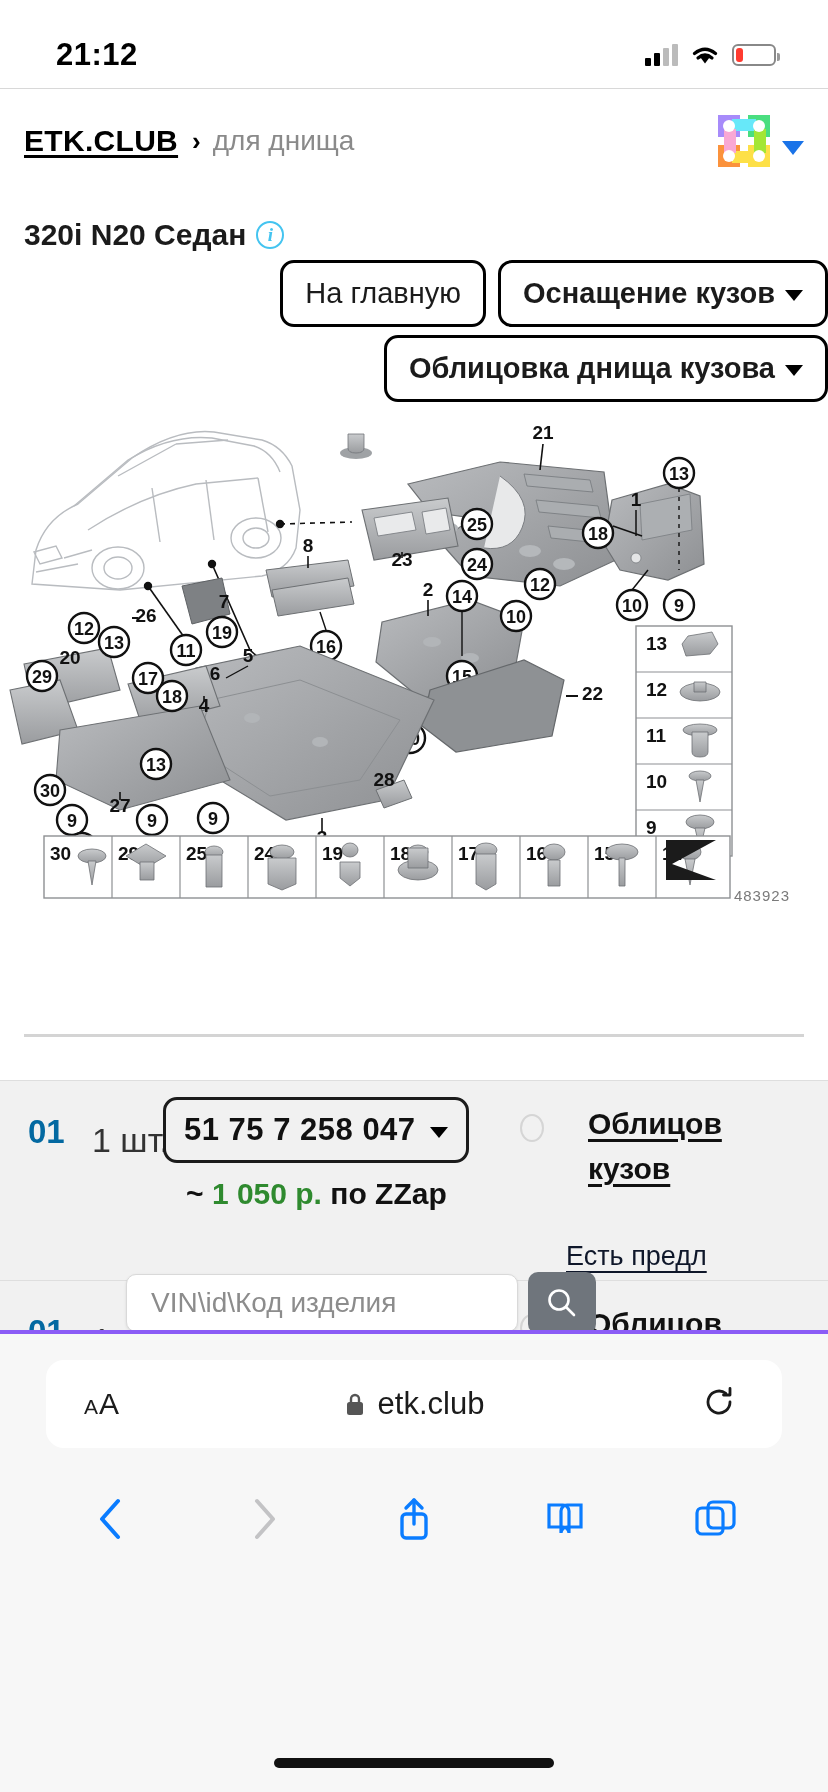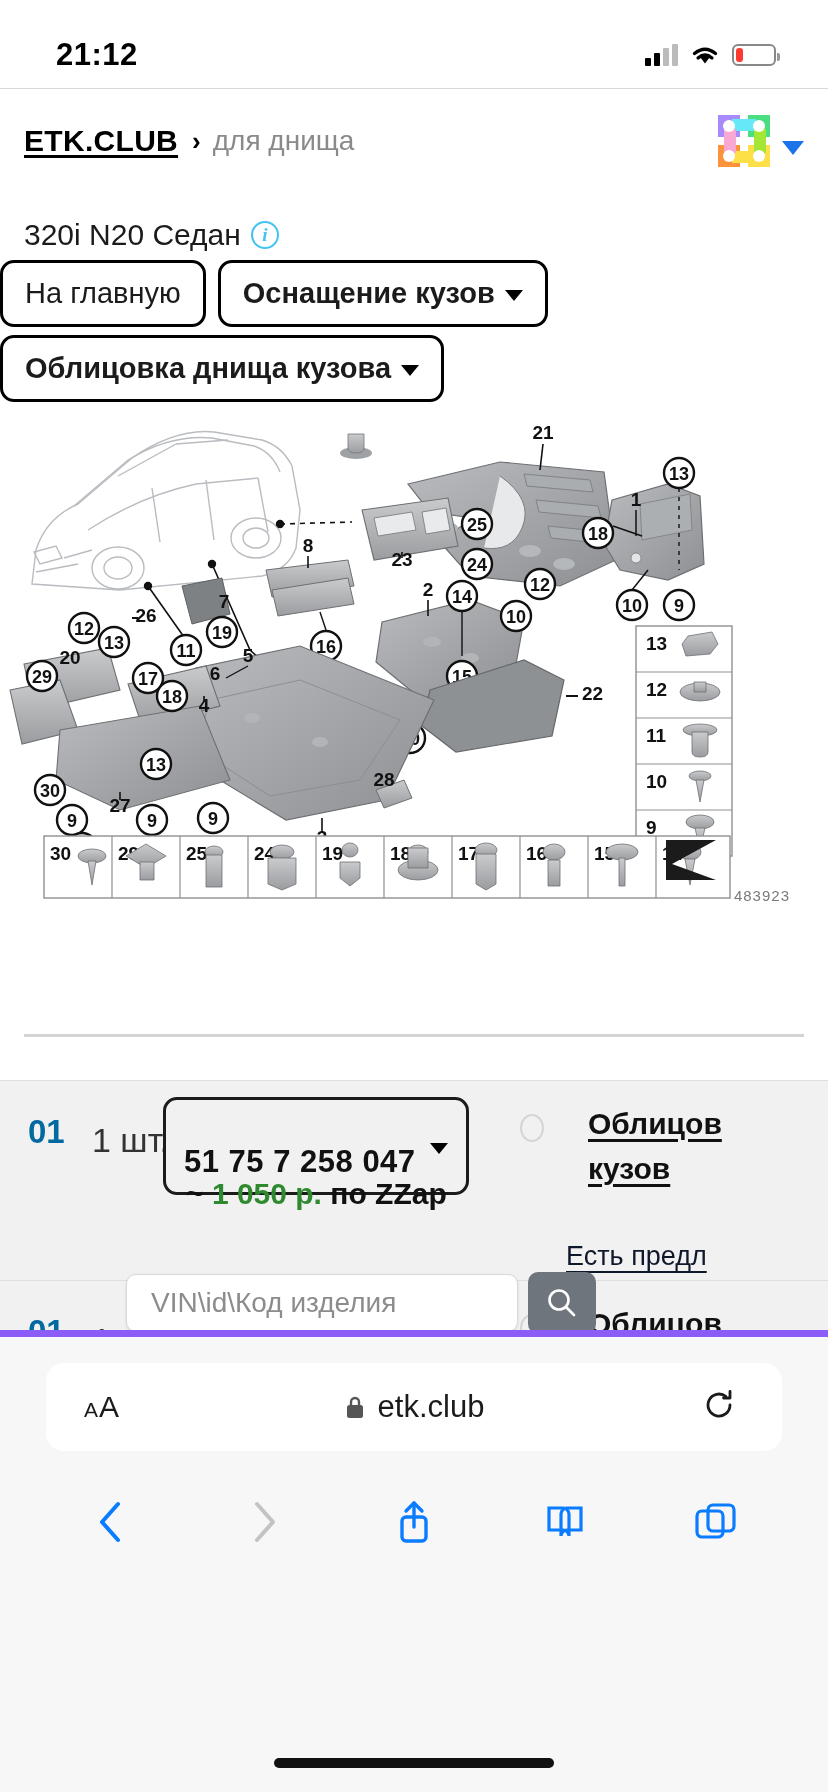--- a/index.html
+++ b/index.html
@@ -46,30 +46,30 @@
   .logo { width:64px; height:64px; position:relative; }
   .caret-blue {
     width:0;height:0;border-left:11px solid transparent;border-right:11px solid transparent;
     border-top:14px solid #1a73e8; margin-top:14px;
   }
 
   
   .page-title-row {
     position:absolute; top:218px; left:24px; display:flex; align-items:center; gap:10px;
   }
-  .page-title { font-size:30px; font-weight:normal; color:#1b1b1b; }
+  .page-title { font-size:30px; font-weight:bold; color:#1b1b1b; }
   .info-icon {
     width:28px;height:28px;border:2px solid #44c4f0;border-radius:50%;
     color:#44c4f0; font-size:19px; font-style:italic; font-family:"Liberation Serif",serif;
     display:flex;align-items:center;justify-content:center; font-weight:bold;
   }
 
   
   .navbtns { position:absolute; top:260px; left:0; width:828px; }
-  .navrow { display:flex; justify-content:flex-start; gap:12px; }
+  .navrow { display:flex; justify-content:flex-end; gap:12px; }
   .navrow.second { margin-top:8px; }
   .btn {
     border:3px solid #000; border-radius:14px; background:#fff;
     padding:14px 22px; font-size:29px; color:#1b1b1b;
     display:flex; align-items:center; gap:10px; white-space:nowrap;
   }
   .btn.bold { font-weight:bold; }
   .caret-dn {
     width:0;height:0;border-left:9px solid transparent;border-right:9px solid transparent;
     border-top:11px solid #000; margin-top:4px;
@@ -90,21 +90,21 @@
     position:relative; background:#f1f1f1; border-top:1px solid #dedede;
     padding:26px 0 26px 0; min-height:200px;
   }
   .prow .idx { position:absolute; left:28px; top:32px; font-size:33px; font-weight:bold; color:#0369a1; }
   .prow .qty { position:absolute; left:92px; top:40px; font-size:34px; color:#333; }
   .pn-box {
     position:absolute; left:163px; top:16px;
     border:3px solid #1b1b1b; border-radius:14px; background:#f1f1f1;
     padding:12px 18px; display:flex; align-items:center; gap:14px;
   }
-  .pn-text { font-size:31px; font-weight:bold; color:#111; letter-spacing:0.5px;margin-top:32px; }
+  .pn-text { font-size:31px; font-weight:bold; color:#111; letter-spacing:0.5px; }
   .radio {
     position:absolute; left:520px; top:33px; width:24px; height:28px;
     border:2px solid #d5d5d5; border-radius:50%; background:#f1f1f1;
   }
   .price { position:absolute; left:186px; top:96px; font-size:30px; font-weight:bold; color:#111; white-space:nowrap; }
   .price .amt { color:#2f8a2f; }
   .plabel {
     position:absolute; left:588px; top:20px; width:260px;
     font-size:30px; font-weight:bold; color:#111; text-decoration:underline;
     text-underline-offset:5px; line-height:1.5; white-space:nowrap;
@@ -130,21 +130,21 @@
     box-shadow:0 1px 3px rgba(0,0,0,0.10);
   }
   .search-btn {
     width:68px; height:62px; background:#6f757c; border-radius:10px;
     display:flex; align-items:center; justify-content:center;
   }
 
   
   .chrome {
     position:absolute; left:0; top:1330px; width:828px; height:462px;
-    background:#f7f7f7; border-top:7px solid #8b5cf6;
+    background:#f7f7f7; border-top:4px solid #8b5cf6;
   }
   .urlbar {
     position:absolute; left:46px; top:26px; width:736px; height:88px;
     background:#fff; border-radius:18px; display:flex; align-items:center;
   }
   .aa { position:absolute; left:38px; font-size:30px; color:#1b1b1b; letter-spacing:1px; }
   .aa small { font-size:21px; }
   .urlcenter { position:absolute; left:0; width:736px; display:flex; align-items:center;
                justify-content:center; gap:12px; }
   .lock svg { display:block; }

